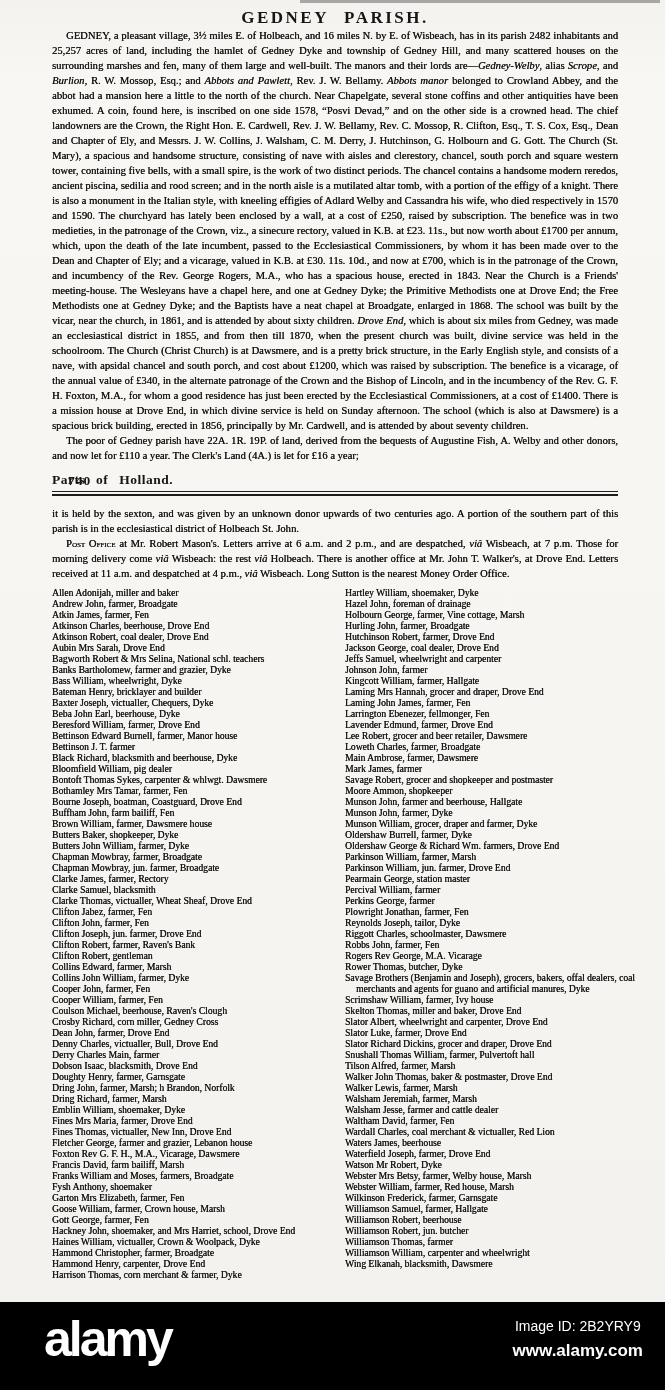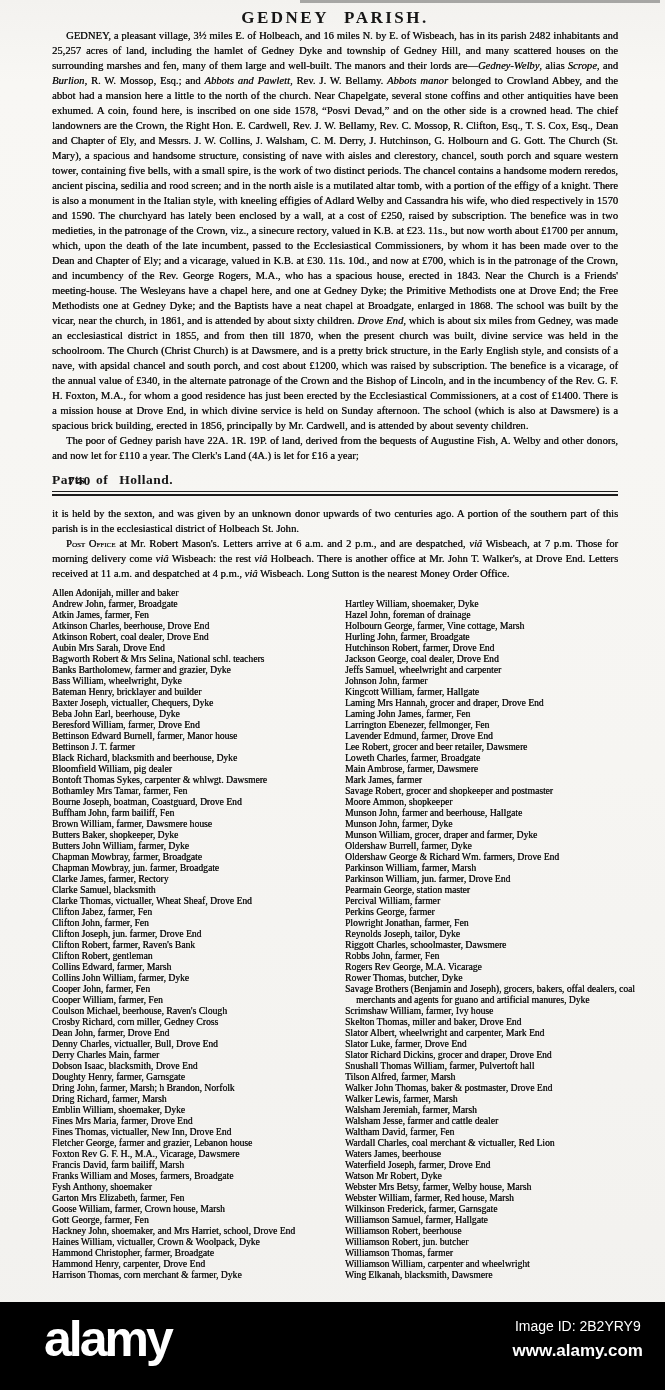--- a/index.html
+++ b/index.html
@@ -27,21 +27,21 @@
   }
   .para.indent { text-indent:14px; }
   .running-header { position:relative; margin-top:9px; height:17px; }
   .page-num { position:absolute; left:16px; top:1px; font-size:13.5px; font-weight:bold; letter-spacing:1px;font-family:Liberation Serif, serif; }
   .running-title {
     text-align:left; font-size:13.5px; font-weight:bold;
     letter-spacing:0.5px; word-spacing:7px;
   }
   .double-rule { margin-top:2px; height:2px; border-top:1px solid #1d1d1d; border-bottom:2px solid #1d1d1d; }
   .p3 { margin-top:10px; }
-  .directory { display:flex; margin-top:6px; width:588px; align-items:flex-end; }
+  .directory { display:flex; margin-top:6px; width:588px; align-items:flex-start; }
   .col { box-sizing:border-box; }
   .col.left  { width:282px; }
   .divider { width:1px; background:#4c4c4c; margin-left:2px; }
   .col.right { flex:1; padding-left:8px; }
   .entry {
     font-size:9.6px; line-height:11px;
     padding-left:11px; text-indent:-11px;
     text-shadow:0.25px 0 0 currentColor;
     white-space:normal;
   }
@@ -180,21 +180,21 @@
           <div class="entry">Perkins George, farmer</div>
           <div class="entry">Plowright Jonathan, farmer, Fen</div>
           <div class="entry">Reynolds Joseph, tailor, Dyke</div>
           <div class="entry">Riggott Charles, schoolmaster, Dawsmere</div>
           <div class="entry">Robbs John, farmer, Fen</div>
           <div class="entry">Rogers Rev George, M.A. Vicarage</div>
           <div class="entry">Rower Thomas, butcher, Dyke</div>
           <div class="entry">Savage Brothers (Benjamin and Joseph), grocers, bakers, offal dealers, coal merchants and agents for guano and artificial manures, Dyke</div>
           <div class="entry">Scrimshaw William, farmer, Ivy house</div>
           <div class="entry">Skelton Thomas, miller and baker, Drove End</div>
-          <div class="entry">Slator Albert, wheelwright and carpenter, Mark End</div>
+          <div class="entry">Slator Albert, wheelwright and carpenter, Drove End</div>
           <div class="entry">Slator Luke, farmer, Drove End</div>
           <div class="entry">Slator Richard Dickins, grocer and draper, Drove End</div>
           <div class="entry">Snushall Thomas William, farmer, Pulvertoft hall</div>
           <div class="entry">Tilson Alfred, farmer, Marsh</div>
           <div class="entry">Walker John Thomas, baker &amp; postmaster, Drove End</div>
           <div class="entry">Walker Lewis, farmer, Marsh</div>
           <div class="entry">Walsham Jeremiah, farmer, Marsh</div>
           <div class="entry">Walsham Jesse, farmer and cattle dealer</div>
           <div class="entry">Waltham David, farmer, Fen</div>
           <div class="entry">Wardall Charles, coal merchant &amp; victualler, Red Lion</div>

